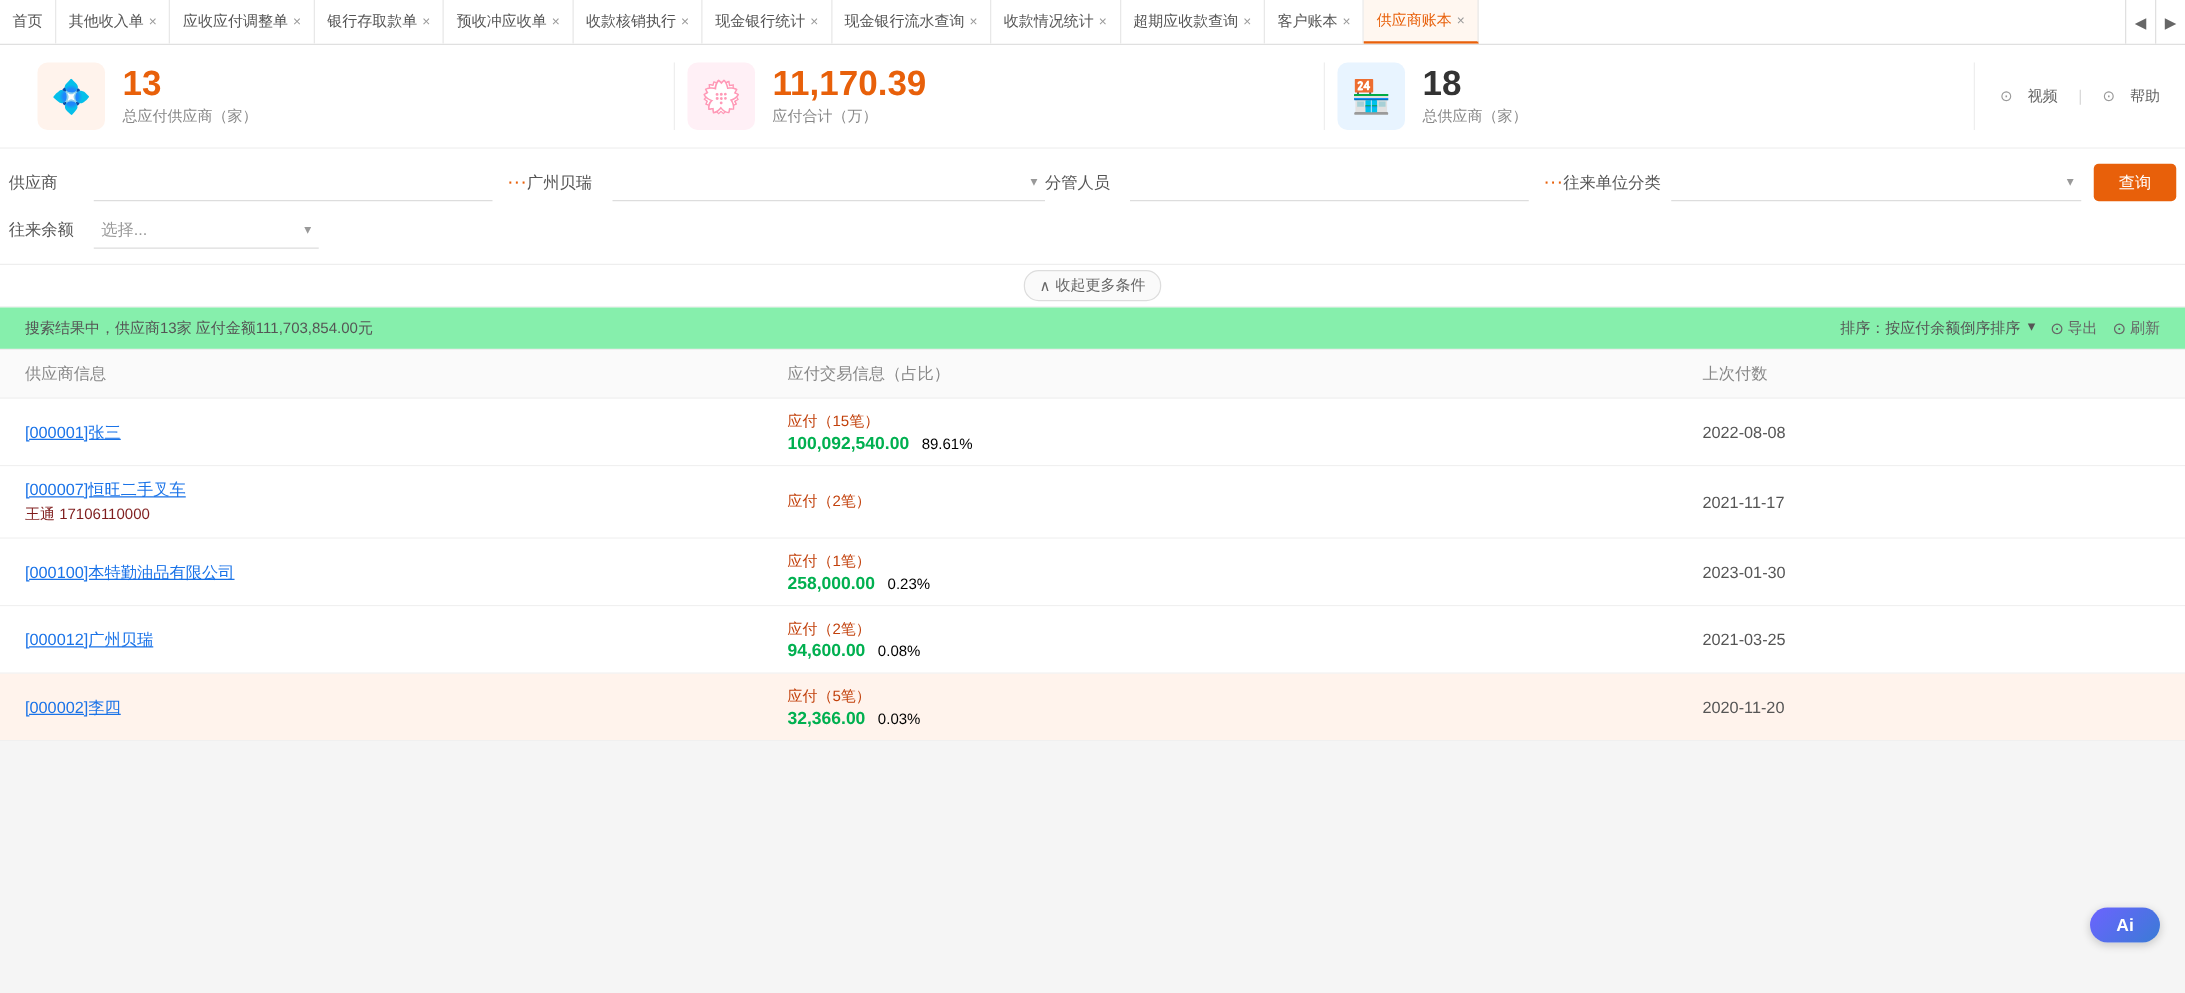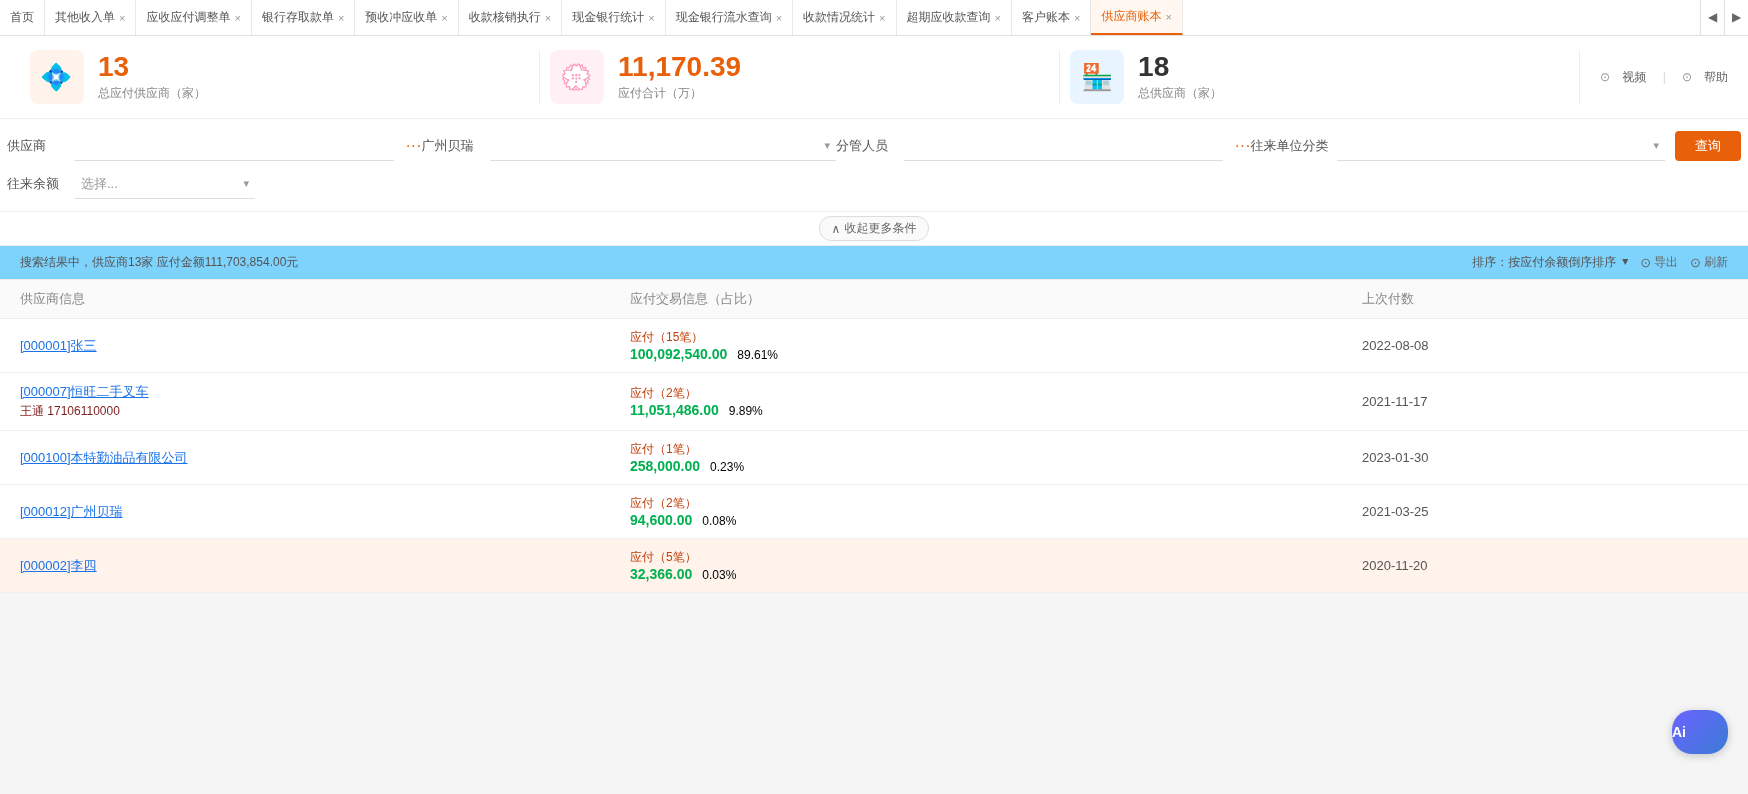--- a/index.html
+++ b/index.html
@@ -1,21 +1,21 @@
 <!DOCTYPE html>
 <html><head>
   <meta charset="utf-8">
   <style>
     * { box-sizing: border-box; margin: 0; padding: 0; }
     body { font-family: 'Microsoft YaHei', Arial, sans-serif; font-size: 13px; background: #f5f5f5; color: #333; overflow-x: hidden; }
 
     
     .top-nav {
       display: flex;
-      align-items: flex-end;
+      align-items: flex-start;
       background: #fff;
       border-bottom: 1px solid #e0e0e0;
       height: 36px;
       overflow: hidden;
     }
     .nav-tab {
       display: flex;
       align-items: center;
       padding: 0 10px;
       height: 100%;
@@ -173,21 +173,21 @@
       font-size: 12px;
       cursor: pointer;
       padding: 3px 12px;
       border: 1px solid #ddd;
       border-radius: 12px;
       background: #fafafa;
     }
 
     
     .results-bar {
-      background: #7dd3fc;
+      background: #86efac;
       padding: 8px 20px;
       display: flex;
       align-items: center;
       justify-content: space-between;
       border-bottom: 1px solid #eee;
       font-size: 12px;
       color: #555;
     }
     .results-actions {
       display: flex;
@@ -274,26 +274,27 @@
       position: relative;
       overflow: hidden;
     }
 
     
     .ai-btn {
       position: fixed;
       right: 20px;
       bottom: 40px;
       width: 56px;
-      height: 44px;
+      height: 28px;
       background: linear-gradient(135deg, #6c63ff, #3a7bd5);
       color: #fff;
       border-radius: 20px;
       display: flex;
       align-items: center;
+      justify-content: center;
       font-size: 14px;
       font-weight: bold;
       cursor: pointer;
       box-shadow: 0 2px 8px rgba(0,0,0,0.2);
     }
   </style>
 </head>
 <body>
 
 <div class="top-nav">
@@ -468,24 +469,20 @@
     </div>
   </div>
 
   <div class="table-row">
     <div class="row-col col-supplier">
       <span class="supplier-link">[000007]恒旺二手叉车</span>
       <span class="supplier-sub">王通  17106110000</span>
     </div>
     <div class="row-col col-transaction">
       <span class="trans-label">应付（2笔）</span>
-      <div class="trans-inline">
-        <span class="trans-amount">11,051,486.00</span>
-        <span class="trans-pct">9.89%</span>
-      </div>
     </div>
     <div class="row-col col-lastpay">
       <span class="lastpay-date">2021-11-17</span>
     </div>
   </div>
 
   <div class="table-row">
     <div class="row-col col-supplier">
       <span class="supplier-link">[000100]本特勤油品有限公司</span>
     </div>

